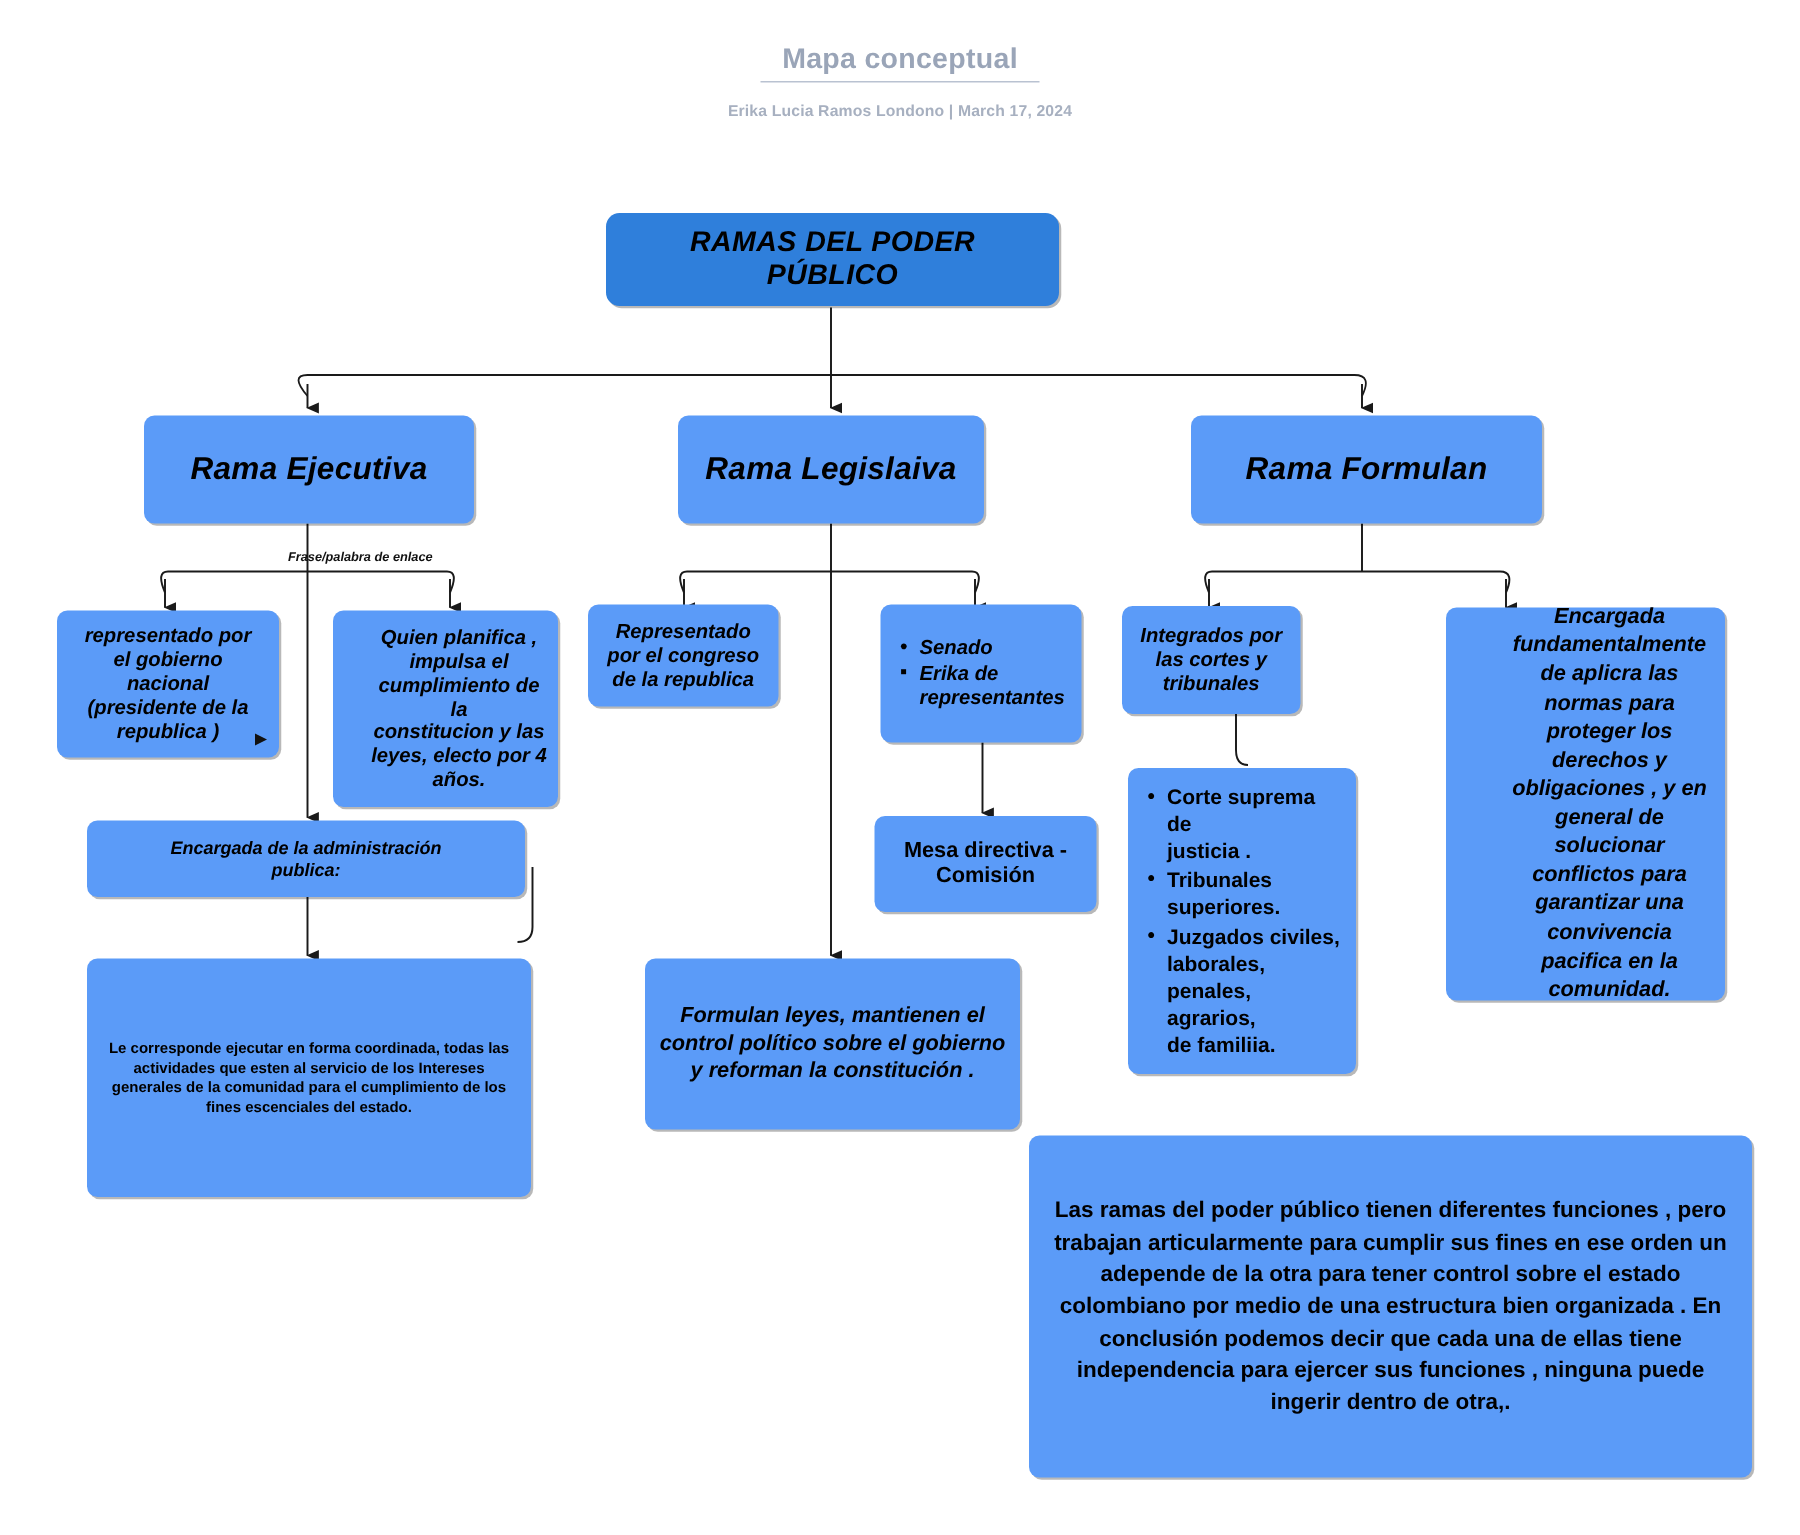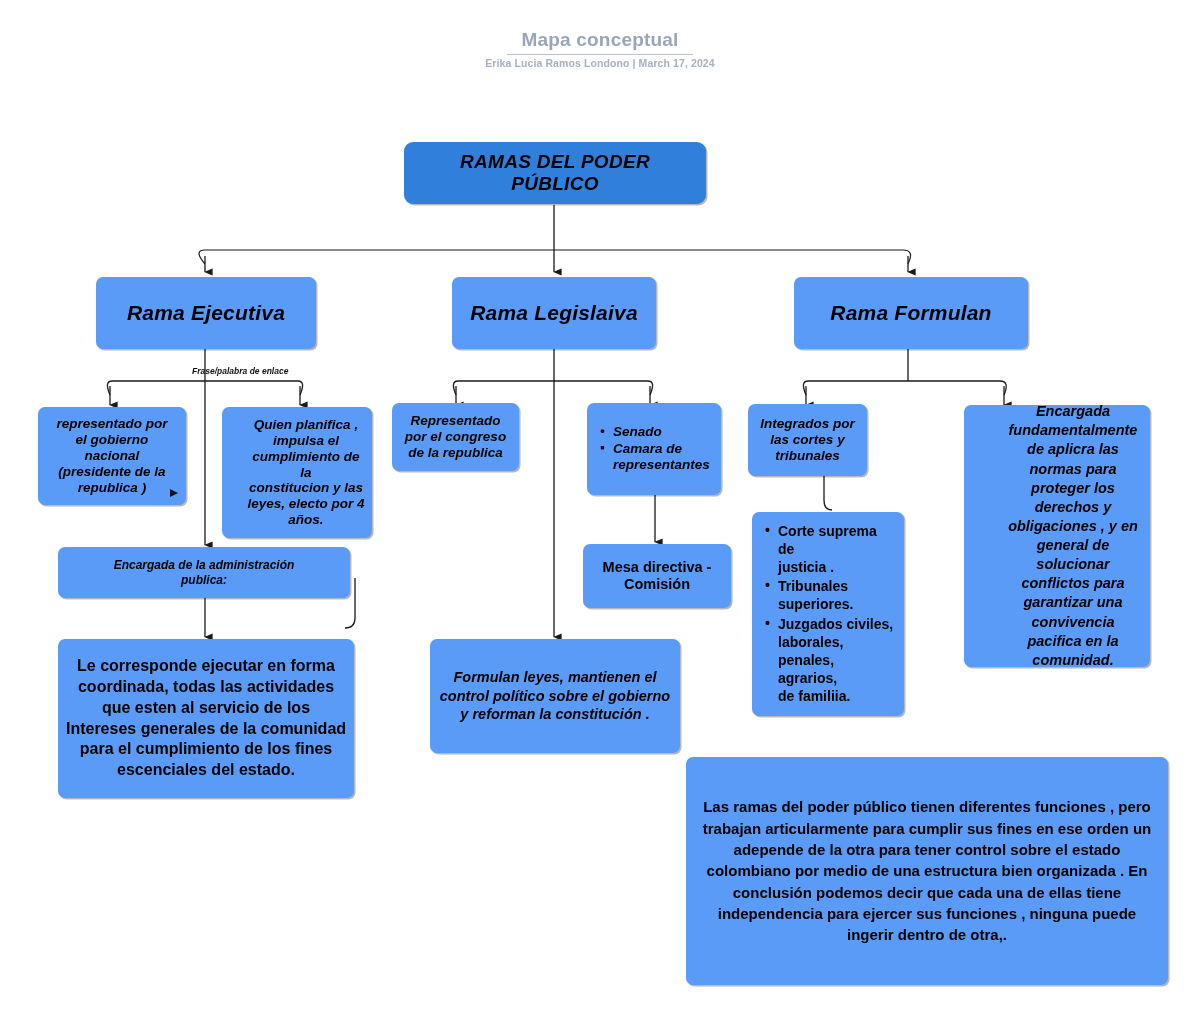--- a/index.html
+++ b/index.html
@@ -30,21 +30,21 @@
     display: inline-block;
     font-size: 19px;
     font-weight: bold;
     color: #9aa5b8;
     letter-spacing: .2px;
     border-bottom: 1.6px solid #b9c2d1;
     padding: 0 14px 3px 14px;
     line-height: 1.1;
   }
   #doc-byline {
-    margin-top: 2px;
+    margin-top: 13px;
     font-size: 10.5px;
     font-weight: bold;
     color: #a7b0c0;
     letter-spacing: .1px;
   }
 
   
   #wires {
     position: absolute;
     left: 0; top: 0;
@@ -211,39 +211,39 @@
 constitucion  y las
 leyes, electo por 4
 años.</span>
   </div>
 
   <div class="node" style="left:58px; top:547px; width:292px; height:51px; font-size:12px;">
     <span class="txt">Encargada de la administración
 publica:</span>
   </div>
 
-  <div class="node plain" style="left:58px; top:639px; width:296px; height:159px; font-size:16px; line-height:1.3;">
+  <div class="node plain" style="left:58px; top:639px; width:296px; height:159px; font-size:10px; line-height:1.3;">
     <span class="txt">Le corresponde ejecutar en forma coordinada, todas las actividades que esten al servicio  de los Intereses generales de la comunidad para el cumplimiento  de los fines escenciales del estado.</span>
   </div>
 
   <div class="node" style="left:392px; top:403px; width:127px; height:68px; font-size:13.5px;">
     <span class="txt">Representado
 por el  congreso
 de la republica</span>
   </div>
 
   <div class="node listnode" style="left:587px; top:403px; width:134px; height:92px; font-size:13.5px;">
     <ul>
       <li>
         <span class="bullet">•</span>
         <span class="txt" style="white-space: pre-line; display: inline-block;">Senado</span>
       </li>
       <li>
         <span class="bullet">▪</span>
-        <span class="txt" style="white-space: pre-line; display: inline-block;">Camara de
+        <span class="txt" style="white-space: pre-line; display: inline-block;">Erika de
 representantes</span>
       </li>
     </ul>
   </div>
 
   <div class="node plain" style="left:583px; top:544px; width:148px; height:64px; font-size:14.5px;">
     <span class="txt">Mesa directiva -
 Comisión</span>
   </div>
 

